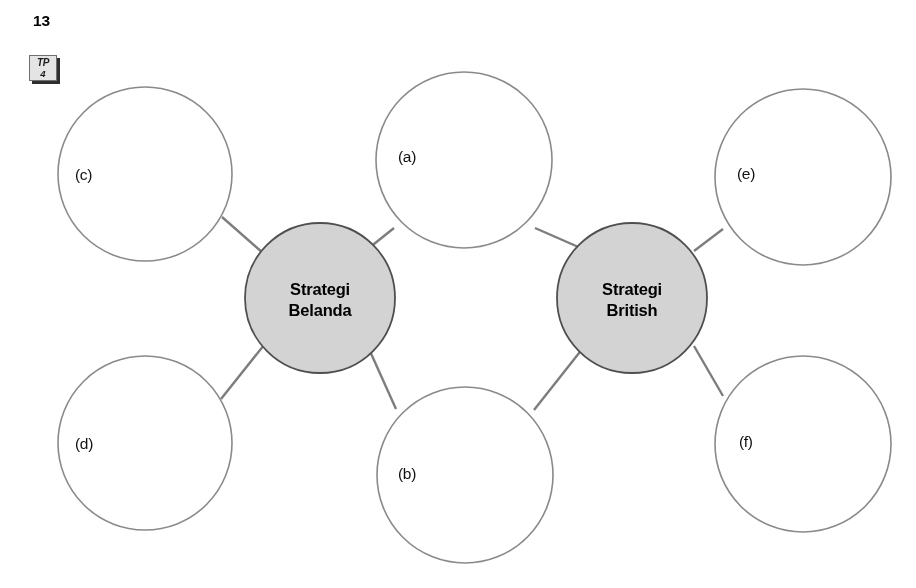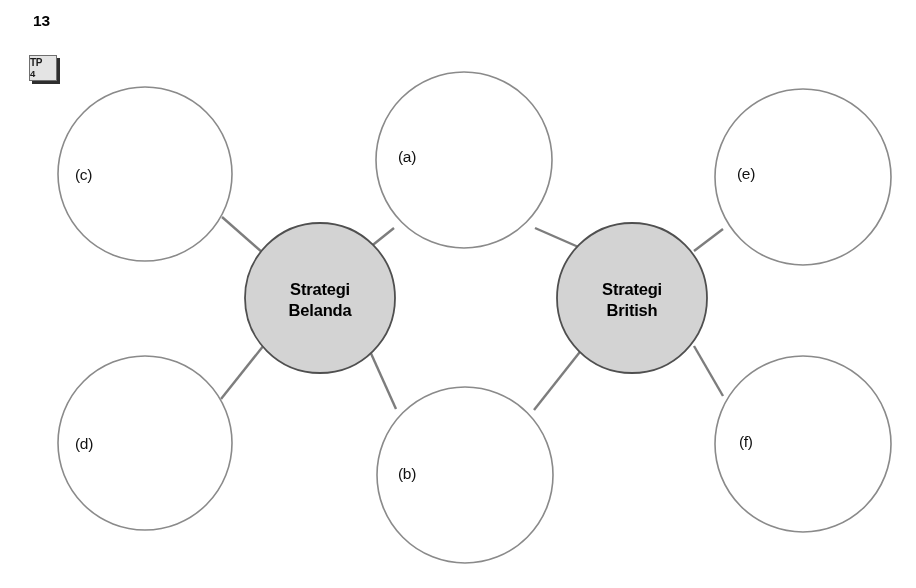--- a/index.html
+++ b/index.html
@@ -64,22 +64,24 @@
   #tp-badge .tp-box {
     position: absolute;
     left: 0;
     top: 0;
     width: 26px;
     height: 24px;
     background: #e4e4e4;
     border: 1px solid #6f6f6f;
     display: flex;
     flex-direction: column;
+    align-items: center;
     justify-content: center;
     line-height: 1;
+    font-style: italic;
   }
   #tp-badge .tp-label {
     font-size: 10px;
     font-weight: bold;
     color: #1b1b1b;
     letter-spacing: -0.3px;
   }
   #tp-badge .tp-value {
     font-size: 9.5px;
     font-weight: bold;

